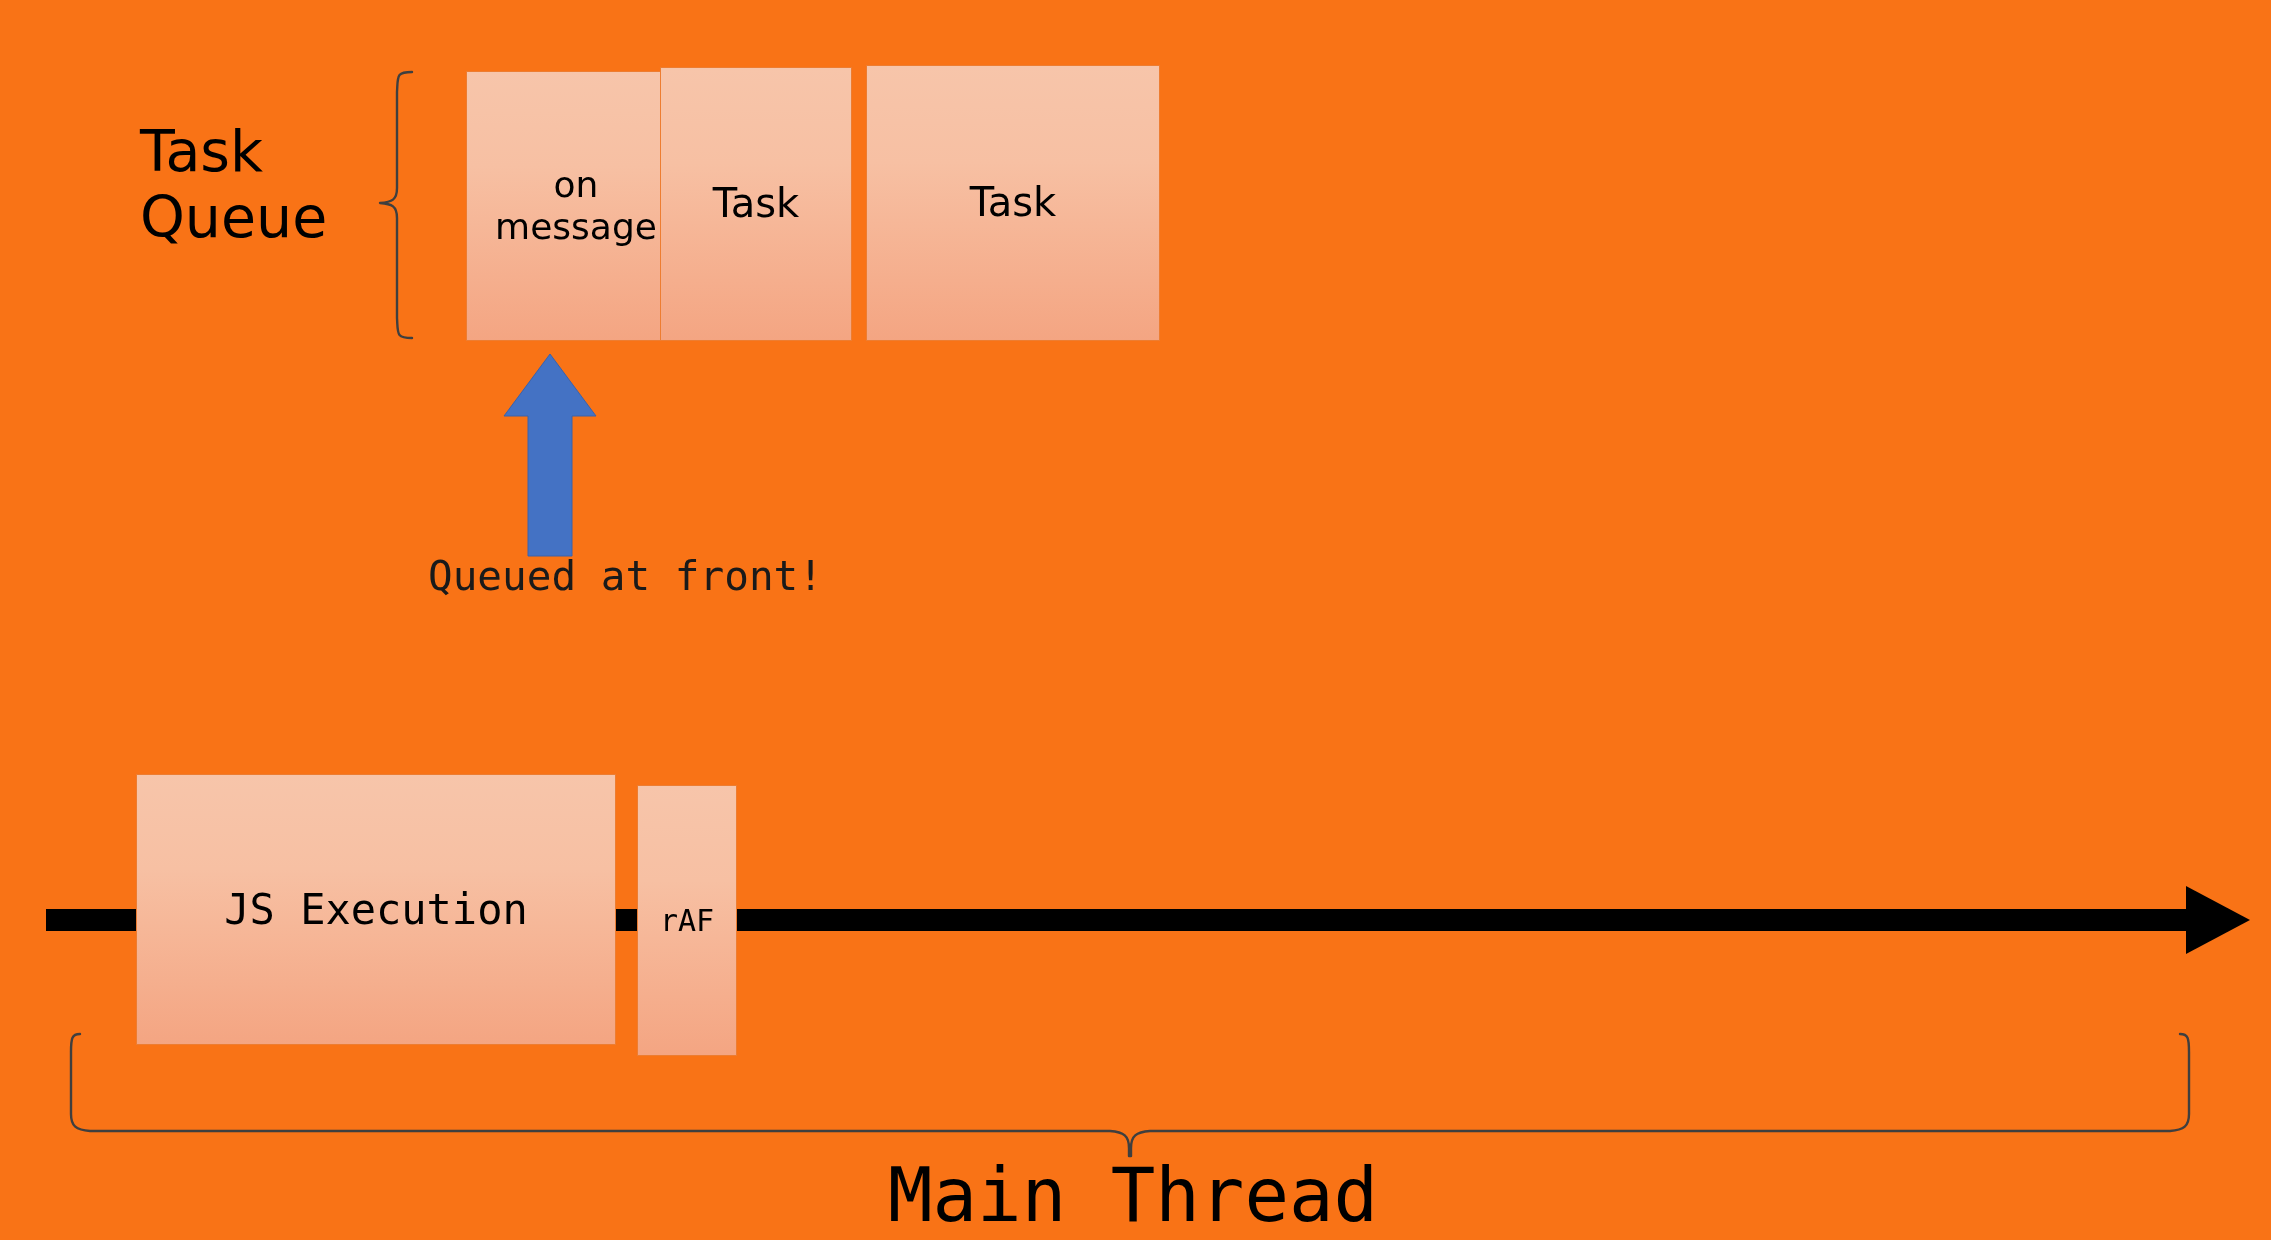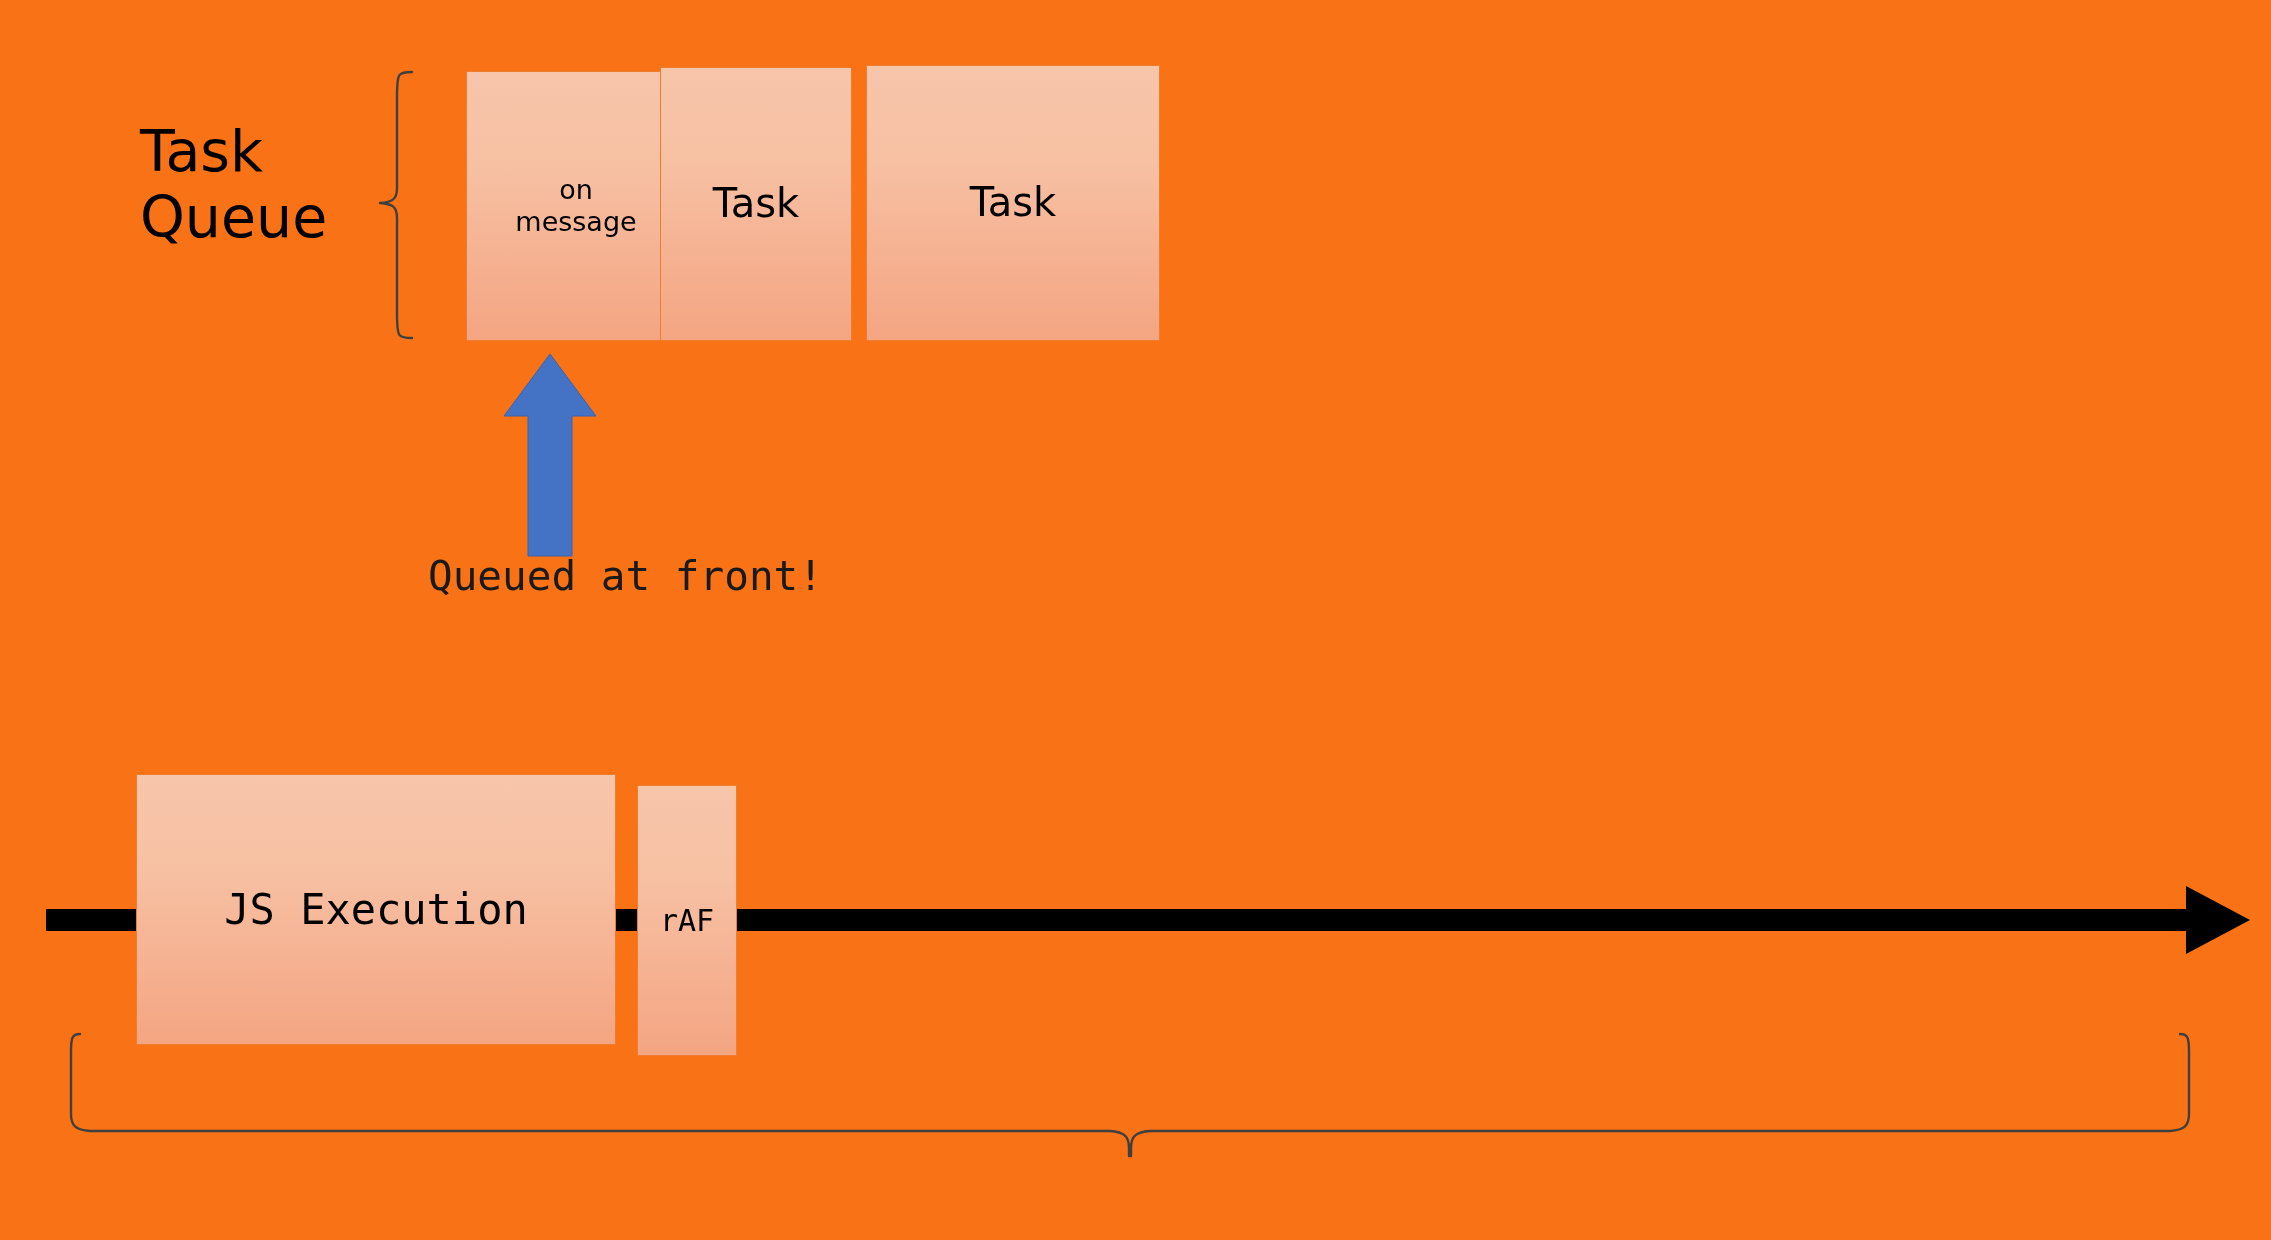--- a/index.html
+++ b/index.html
@@ -23,21 +23,21 @@
     border: 1px solid #ED7D31;
     background: linear-gradient(to bottom, #F7C5AA 0%, #F7C0A3 35%, #F4A582 100%);
     display: flex;
     align-items: center;
     justify-content: center;
     text-align: center;
     color: #000000;
     line-height: 1.18;
     white-space: pre-line;
   }
-  #qbox-0 { left: 466px; top: 71px; width: 220px; height: 270px; font-size: 27px; }
+  #qbox-0 { left: 466px; top: 71px; width: 220px; height: 270px; font-size: 36px; }
   #qbox-1 { left: 660px; top: 67px; width: 192px; height: 274px; font-size: 40px; }
   #qbox-2 { left: 866px; top: 65px; width: 294px; height: 276px; font-size: 40px; }
 
   
   #task-queue-label {
     position: absolute;
     left: 140px;
     top: 118px;
     width: 230px;
     font-size: 57px;
@@ -147,14 +147,15 @@
              L 1059 126
              L 1061 126
              L 1061 118
              C 1061 106, 1066 102, 1080 101
              L 2100 101
              C 2114 100, 2119 96, 2119 84
              L 2119 22
              C 2119 8, 2118 4, 2110 4" fill="none" stroke="#3f3f3f" stroke-width="2.4" stroke-linecap="round" stroke-linejoin="round"></path>
   </svg>
 
+  <div id="main-thread-label">Main Thread</div>
 
 </div>
 
 </body></html>

